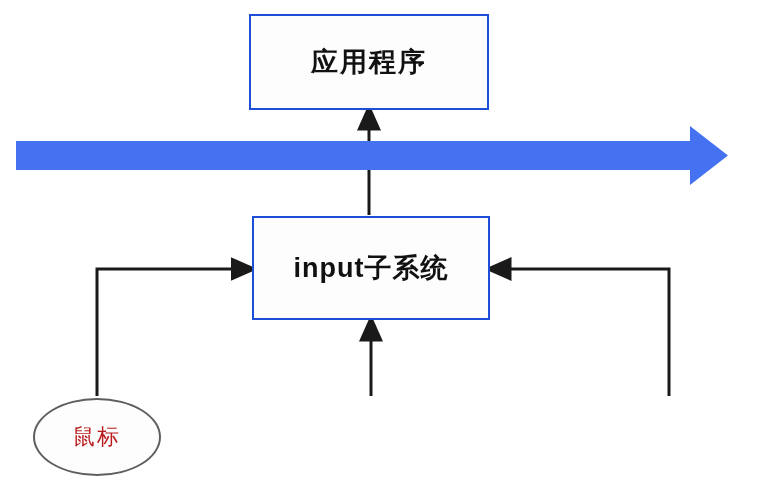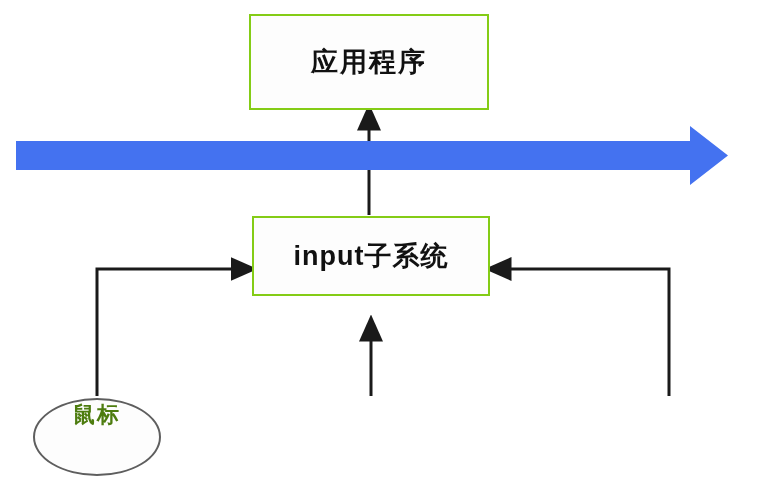--- a/index.html
+++ b/index.html
@@ -11,55 +11,55 @@
     position: relative;
     width: 784px;
     height: 500px;
     background: #ffffff;
     overflow: hidden;
     font-family: "Liberation Sans", sans-serif;
   }
   .node-box {
     position: absolute;
     box-sizing: border-box;
-    border: 2px solid #84cc16;
+    border: 2px solid #1d4ed8;
     background: #fdfdfd;
     display: flex;
     align-items: center;
     justify-content: center;
     color: #111111;
     font-weight: bold;
   }
   #node-app {
     left: 249px;
     top: 14px;
     width: 240px;
     height: 96px;
     font-size: 27px;
     letter-spacing: 2px;
   }
   #node-input {
     left: 252px;
     top: 216px;
     width: 238px;
-    height: 80px;
+    height: 104px;
     font-size: 27px;
     letter-spacing: 1px;
   }
   .node-ellipse {
     position: absolute;
     box-sizing: border-box;
     border: 2px solid #5e5e5e;
     background: #fdfdfd;
     border-radius: 50%;
     display: flex;
-    align-items: flex-start;
+    align-items: center;
     justify-content: center;
-    color: #4d7c0f;
-    font-weight: bold;
+    color: #b91c1c;
+    font-weight: normal;
     font-size: 22px;
     letter-spacing: 2px;
   }
   #node-mouse {
     left: 33px;
     top: 398px;
     width: 128px;
     height: 78px;
   }
   #node-keyboard {

